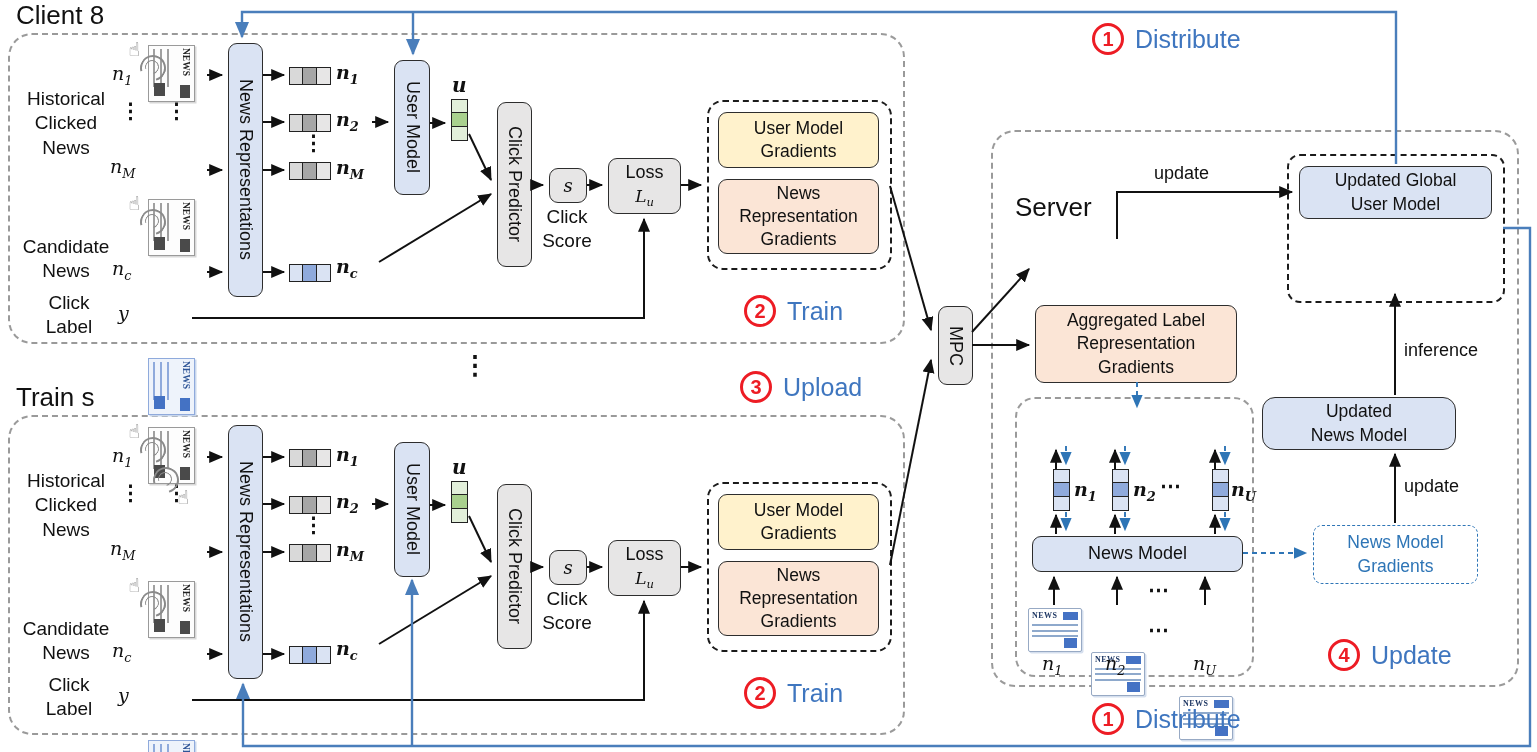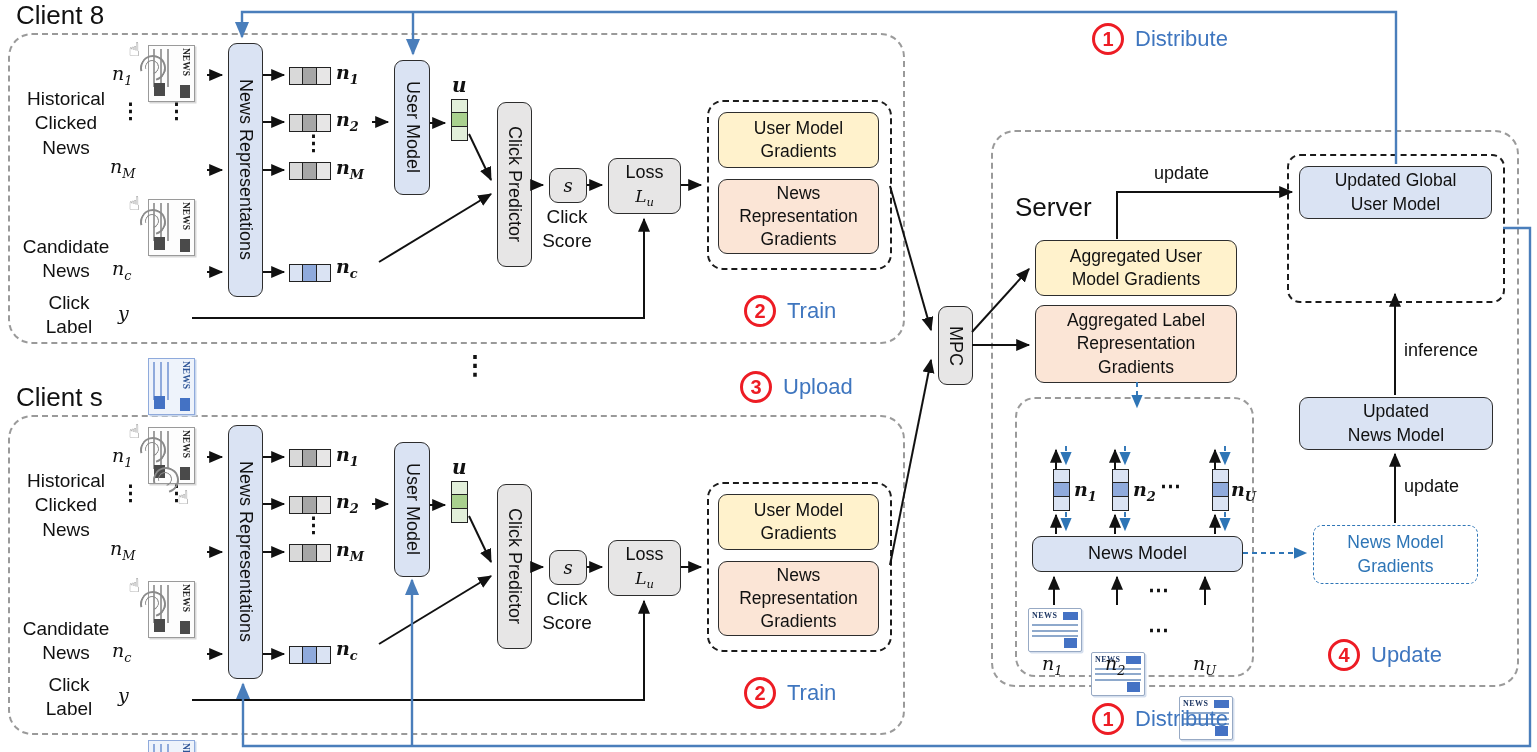--- a/index.html
+++ b/index.html
@@ -32,21 +32,21 @@
   .mathb{font-weight:bold;}
   .edge-label{font-size:18px;z-index:4;}
   .vdots,.hdots{font-weight:bold;font-size:21px;z-index:3;letter-spacing:1px;}
   .bigdots{font-size:26px;}
 
   
   .step{display:flex;align-items:center;gap:11px;z-index:5;}
   .stepnum{width:26px;height:26px;border:3.5px solid #ed1c24;border-radius:50%;
            color:#ed1c24;font-weight:bold;font-size:20px;display:flex;
            align-items:center;justify-content:center;background:#fff;}
-  .steptxt{color:#3f76bf;font-size:22px;font-weight:500;}
+  .steptxt{color:#3f76bf;font-size:25px;font-weight:500;}
 
   
   .hvec{display:flex;z-index:3;}
   .hvec span{width:13px;height:16px;border:1.3px solid #222;margin-left:-1.3px;}
   .vvec{display:flex;flex-direction:column;z-index:3;}
   .vvec span{width:15px;height:13px;border:1.3px solid #222;margin-top:-1.3px;}
   .g1{background:#d9d9d9;} .g2{background:#a6a6a6;} .g3{background:#e7e6e6;}
   .b1{background:#dae3f3;} .b2{background:#8faadc;}
   .gr1{background:#e2efda;} .gr2{background:#a9d18e;}
 
@@ -199,21 +199,21 @@
     </div>
   </div>
 
   <div class="abs vdots bigdots" style="left:462px;top:350px;">⋮</div>
   <div class="abs step" style="left:740px;top:371px;">
     <span class="stepnum">3</span>
       <span class="steptxt">Upload</span>
   </div>
 
   <div class="abs" style="left:0;top:415px;width:1537px;height:0;">
-    <div class="abs panel-title" style="left:16px;top:-33px;">Client s</div>
+    <div class="abs panel-title" style="left:16px;top:-33px;">Train s</div>
     <div class="abs panel" style="left:8px;top:0;width:893px;height:316px;"></div>
 
     <div class="abs sidelab" style="left:18px;top:54px;width:96px;">
       <div>Historical</div>
         <div>Clicked</div>
         <div>News</div>
     </div>
     <div class="abs math" style="left:112px;top:29px;"><span>n</span><sub>1</sub></div>
     <div class="abs vdots" style="left:120px;top:66px;">⋮</div>
     <div class="abs math" style="left:110px;top:122px;"><span>n</span><sub>M</sub></div>
@@ -310,24 +310,20 @@
     </div>
   </div>
 
   <div class="abs bx gray vtext" style="left:938px;top:306px;width:33px;height:77px;font-size:18px;">MPC</div>
 
   <div class="abs panel" style="left:991px;top:130px;width:524px;height:553px;"></div>
   <div class="abs panel-title" style="left:1015px;top:144px;margin-top:48px;">Server</div>
 
   <div class="abs edge-label" style="left:1154px;top:163px;">update</div>
 
-  <div class="abs bx yellow" style="left:1035px;top:240px;width:200px;height:54px;">
-    <div>Aggregated User</div>
-      <div>Model Gradients</div>
-  </div>
   <div class="abs bx orange" style="left:1035px;top:305px;width:200px;height:76px;">
     <div>Aggregated Label</div>
     <div>Representation</div>
     <div>Gradients</div>
   </div>
 
   <div class="abs subdash" style="left:1287px;top:154px;width:214px;height:145px;border-radius:13px;"></div>
   <div class="abs bx blue" style="left:1299px;top:166px;width:191px;height:51px;">
     <div>Updated Global</div>
       <div>User Model</div>
@@ -374,21 +370,21 @@
   <div class="abs newsh" style="left:1179px;top:608px;">
     <span class="t">NEWS</span>
       <span class="r"></span>
       <span class="l"></span>
       <span class="b"></span>
   </div>
   <div class="abs math" style="left:1042px;top:652px;"><span>n</span><sub>1</sub></div>
   <div class="abs math" style="left:1105px;top:652px;"><span>n</span><sub>2</sub></div>
   <div class="abs math" style="left:1193px;top:652px;"><span>n</span><sub>U</sub></div>
 
-  <div class="abs bx blue" style="left:1299px;top:397px;width:192px;height:51px;">
+  <div class="abs bx blue" style="left:1262px;top:397px;width:192px;height:51px;border-radius:13px;">
     <div>Updated</div>
       <div>News Model</div>
   </div>
   <div class="abs edge-label" style="left:1404px;top:340px;">inference</div>
   <div class="abs edge-label" style="left:1404px;top:476px;">update</div>
   <div class="abs bx bluedash" style="left:1313px;top:525px;width:163px;height:57px;font-size:17.5px;">
     <div>News Model</div>
       <div>Gradients</div>
   </div>
 

